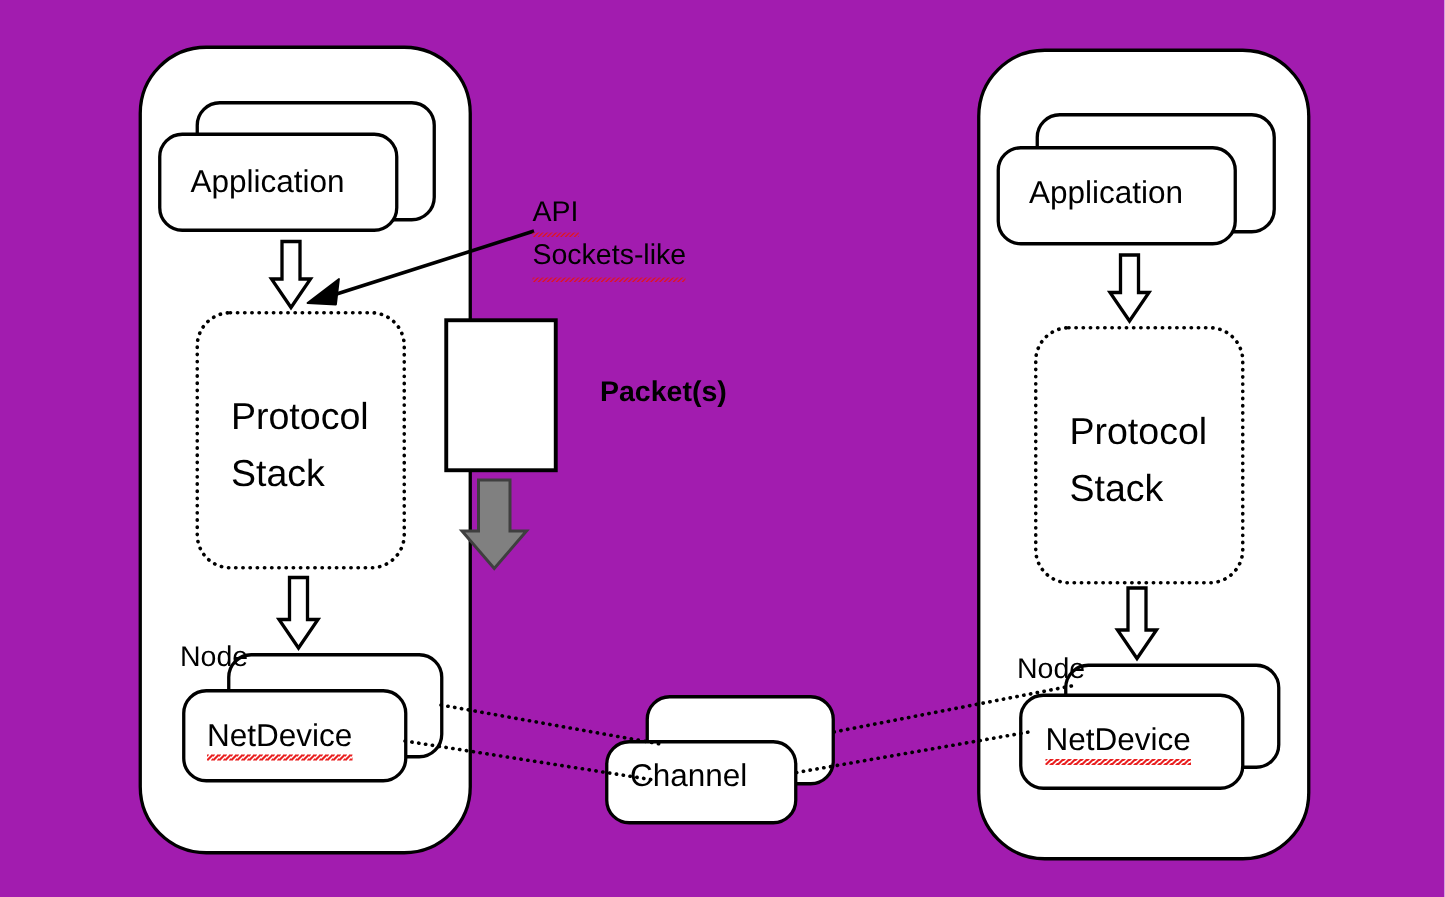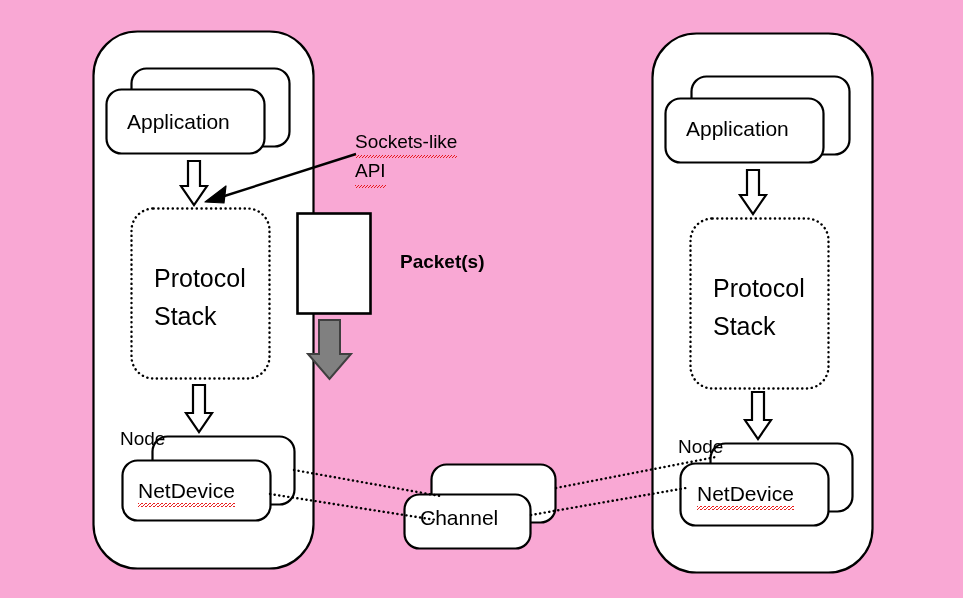--- a/index.html
+++ b/index.html
@@ -8,21 +8,21 @@
     padding: 0;
     background: #ffffff;
   }
   body {
     font-family: "Liberation Sans", sans-serif;
   }
   #canvas {
     position: relative;
     width: 963px;
     height: 598px;
-    background: #f9a8d4;
+    background: #a21caf;
     overflow: hidden;
   }
   #diagram-svg {
     position: absolute;
     left: 0;
     top: 0;
     width: 963px;
     height: 598px;
   }
   .lbl {
@@ -150,22 +150,22 @@
   <div class="lbl lbl-node" style="left:678px; top:408px;">Node</div>
 
   <div class="lbl lbl-box" style="left:697px; top:482px;">
     <span class="squiggle">NetDevice</span>
   </div>
 
   <div class="lbl lbl-box" style="left:420px; top:506px;">Channel</div>
 
   <div class="lbl lbl-annot" style="left:355px; top:127px;">
     <div>
-      <span class="squiggle s-thin">Sockets-like</span>
+      <span class="squiggle s-thin">API</span>
     </div>
     <div>
-      <span class="squiggle s-thin">API</span>
+      <span class="squiggle s-thin">Sockets-like</span>
     </div>
   </div>
 
   <div class="lbl lbl-packet" style="left:400px; top:251px;">Packet(s)</div>
 
 </div>
 
 </body></html>

